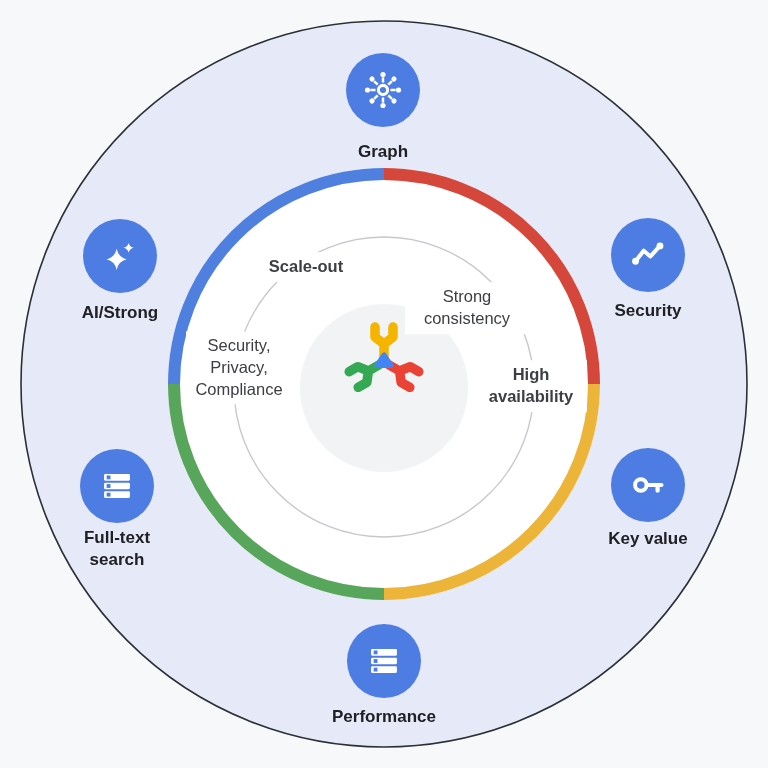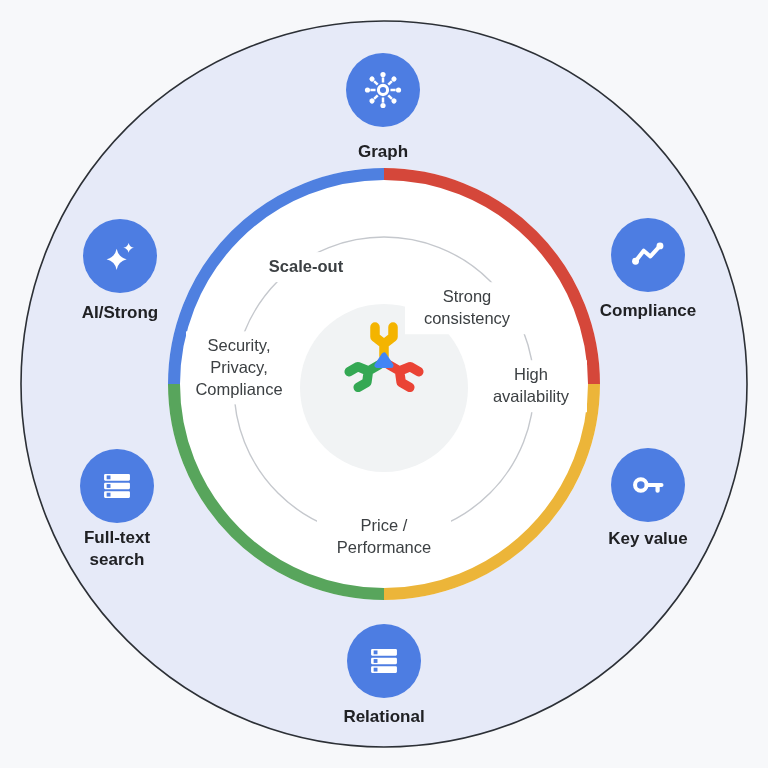--- a/index.html
+++ b/index.html
@@ -22,21 +22,21 @@
   
   .feature{
     position:absolute;z-index:2;
     transform:translate(-50%,-50%);
     text-align:center;
     font-size:16.5px;line-height:1.32;color:#3c4043;
     background:#ffffff;padding:4px 6px;
   }
   .f-scale{left:306px;top:267px;white-space:nowrap;font-weight:bold;}
   .f-strong{left:467px;top:267px;width:112px;margin-top:41px;}
-  .f-high{left:531px;top:386px;width:100px;}
+  .f-high{left:531px;top:386px;width:100px;font-weight:bold;}
   .f-price{left:384px;top:537px;width:122px;}
   .f-security{left:239px;top:368px;width:96px;padding:4px 5px;}
 
   
   .center-title{
     position:absolute;z-index:2;
     left:384px;top:424px;width:86px;
     transform:translate(-50%,-50%);
     text-align:center;
     font-size:20.5px;line-height:1.3;font-weight:700;color:#3c4043;
@@ -103,21 +103,20 @@
         <path d="M45,43 L45,31 M45,31 L36,24 L36,14 M45,31 L54,24 L54,14"></path>
       </g>
     </g>
     <path d="M45,42 L38,52.5 L52,52.5 Z" fill="#4285f4" stroke="#4285f4" stroke-width="5" stroke-linejoin="round"></path>
   </svg>
 
 
   <div class="feature f-scale">Scale-out</div>
   <div class="feature f-strong">Strong consistency</div>
   <div class="feature f-high">High availability</div>
-  <div class="feature f-price">Price / Performance</div>
   <div class="feature f-security">Security, Privacy, Compliance</div>
 
   <div class="node-icon n-graph">
     <svg width="46" height="46" viewBox="0 0 48 48">
       <g stroke="#ffffff" stroke-width="2.6">
         <line x1="24" y1="16.2" x2="24" y2="10.8"></line>
         <line x1="24" y1="16.2" x2="24" y2="10.8" transform="rotate(45 24 24)"></line>
         <line x1="24" y1="16.2" x2="24" y2="10.8" transform="rotate(90 24 24)"></line>
         <line x1="24" y1="16.2" x2="24" y2="10.8" transform="rotate(135 24 24)"></line>
         <line x1="24" y1="16.2" x2="24" y2="10.8" transform="rotate(180 24 24)"></line>
@@ -148,21 +147,21 @@
   </div>
   <div class="node-label l-ai">AI/Strong</div>
 
   <div class="node-icon n-analytics">
     <svg width="46" height="46" viewBox="0 0 48 48">
       <polyline points="11,30.5 19.5,19.5 26.5,25.5 36.5,14.5" fill="none" stroke="#ffffff" stroke-width="4.2" stroke-linecap="round" stroke-linejoin="round"></polyline>
       <circle cx="11" cy="30.5" r="3.6" fill="#ffffff"></circle>
       <circle cx="36.5" cy="14.5" r="3.6" fill="#ffffff"></circle>
     </svg>
   </div>
-  <div class="node-label l-analytics">Compliance</div>
+  <div class="node-label l-analytics">Security</div>
 
   <div class="node-icon n-fts">
     <svg width="46" height="46" viewBox="0 0 48 48">
       <g fill="#ffffff">
         <rect x="10.5" y="11.6" width="27" height="6.8" rx="1.2"></rect>
         <rect x="10.5" y="20.6" width="27" height="6.8" rx="1.2"></rect>
         <rect x="10.5" y="29.6" width="27" height="6.8" rx="1.2"></rect>
       </g>
       <g fill="#4d7de2">
         <rect x="13.2" y="13" width="4" height="4"></rect>
@@ -189,15 +188,15 @@
         <rect x="10.5" y="20.6" width="27" height="6.8" rx="1.2"></rect>
         <rect x="10.5" y="29.6" width="27" height="6.8" rx="1.2"></rect>
       </g>
       <g fill="#4d7de2">
         <rect x="13.2" y="13" width="4" height="4"></rect>
         <rect x="13.2" y="22" width="4" height="4"></rect>
         <rect x="13.2" y="31" width="4" height="4"></rect>
       </g>
     </svg>
   </div>
-  <div class="node-label l-rel">Relational</div>
+  <div class="node-label l-rel">Performance</div>
 
 </div>
 
 </body></html>

